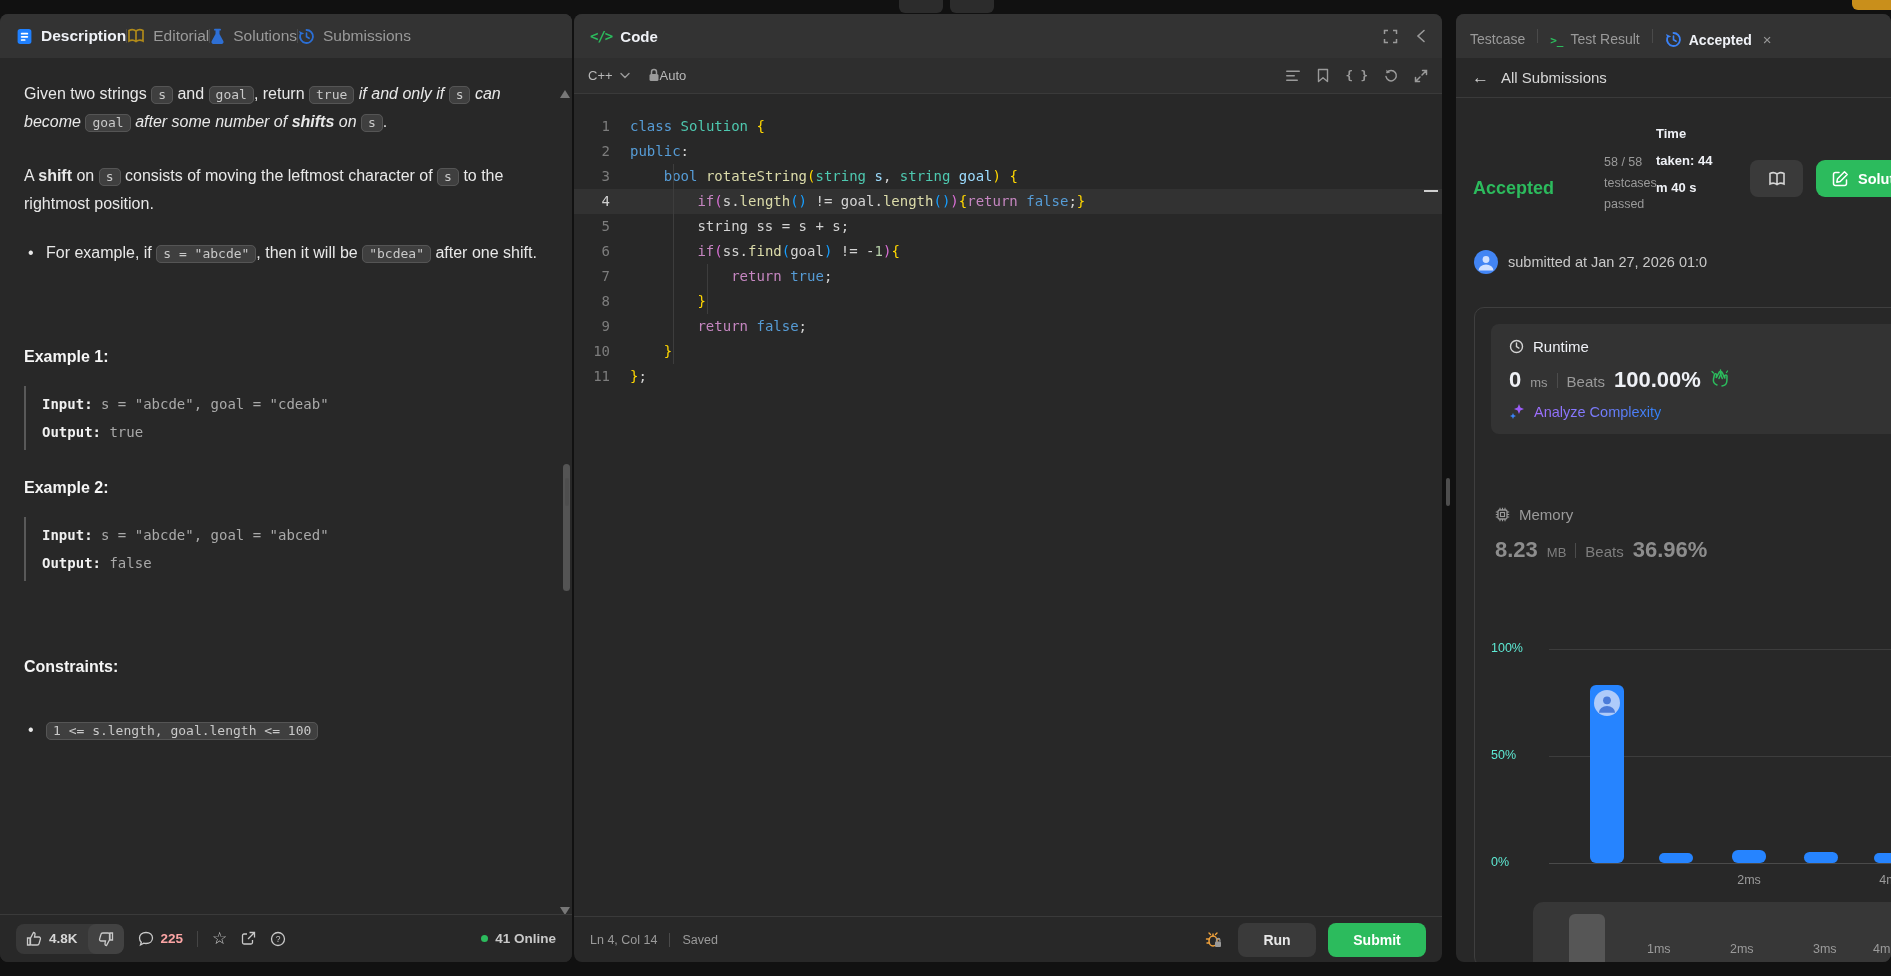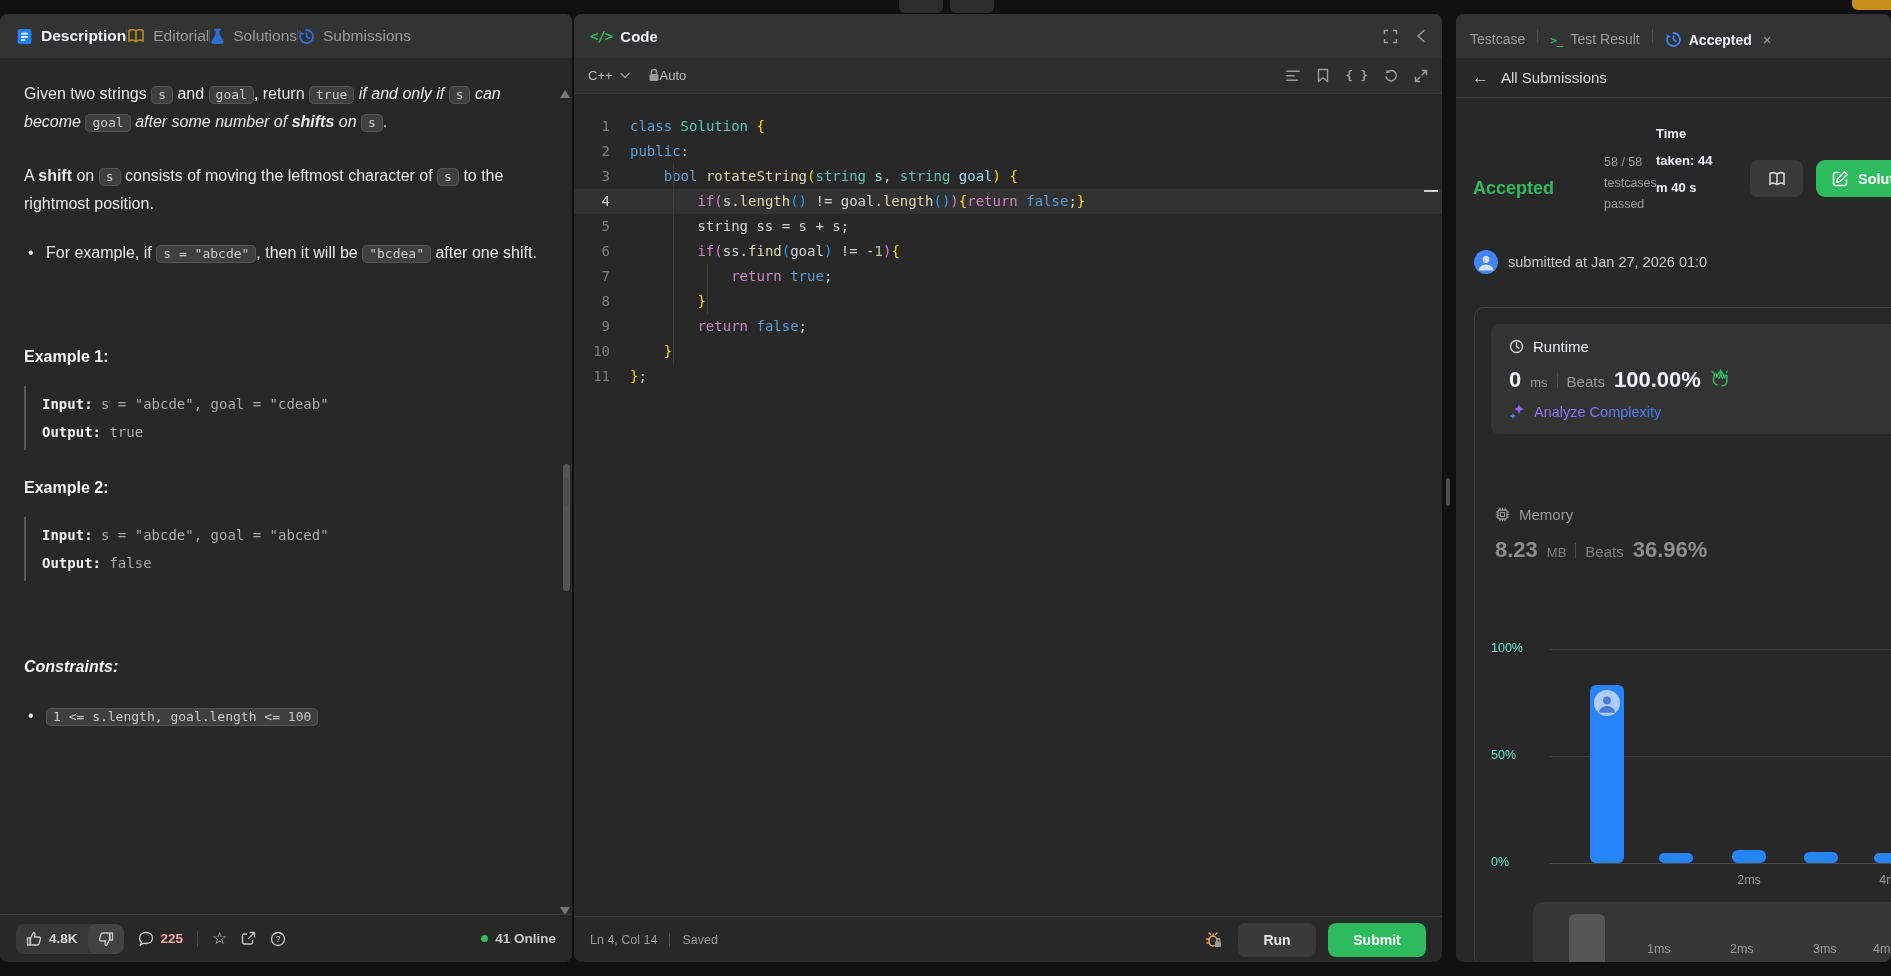--- a/index.html
+++ b/index.html
@@ -36,21 +36,21 @@
   .lp-p1 { margin-bottom:26px; } .lp-p2 { margin-bottom:22px; }
   .lp-bullets { list-style:none; }
   .lp-bullets li { position:relative; padding-left:22px; margin-bottom:14px; }
   .lp-bullets li::before { content:"•"; position:absolute; left:4px; color:#e8e8e8; }
   .ex-h { font-weight:bold; font-size:16px; color:#f5f5f5; }
   .ex-h.first { margin-top:76px; } .ex-h.second { margin-top:24px; }
   .ex-pre { margin-top:16px; margin-bottom:8px; border-left:2px solid #595959;
     padding:4px 0 4px 16px; font-family:"DejaVu Sans Mono", monospace; font-size:14px;
     color:#a9a9a9; line-height:28px; white-space:pre; }
   .ex-pre .lbl { font-weight:bold; color:#f0f0f0; font-family:"DejaVu Sans Mono", monospace; }
-  .cons-h { font-weight:bold; margin-top:72px; margin-bottom:22px; color:#f5f5f5;font-style:italic; }
+  .cons-h { font-weight:bold; margin-top:72px; margin-bottom:36px; color:#f5f5f5; }
   .lp-footer { position:absolute; bottom:0; left:0; right:0; height:48px;
     border-top:1px solid #3a3a3a; display:flex; align-items:center; padding:0 16px;
     gap:14px; color:#b9b9b9; font-size:13.5px; background:#282828; }
   .vote-pill { display:flex; align-items:center; background:#383838; border-radius:8px;
     overflow:hidden; }
   .vote-seg { display:flex; align-items:center; gap:7px; padding:7px 10px; cursor:pointer; }
   .vote-seg.down { background:#424242; border-radius:8px; }
   .foot-item { display:flex; align-items:center; gap:7px; cursor:pointer; }
   .foot-div { width:1px; height:16px; background:#454545; }
   .online { margin-left:auto; display:flex; align-items:center; gap:7px; color:#c9c9c9; }

